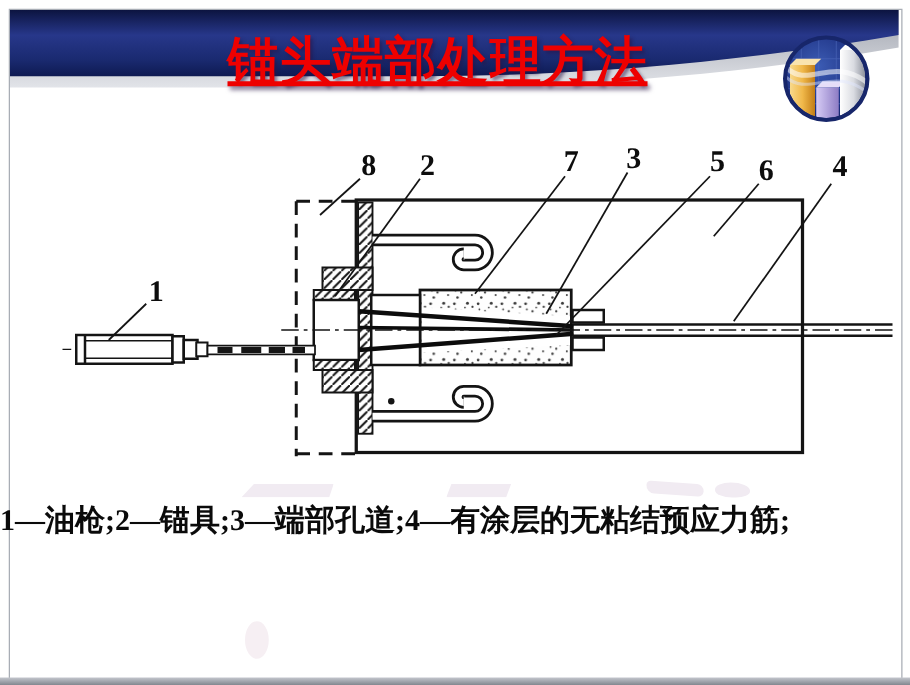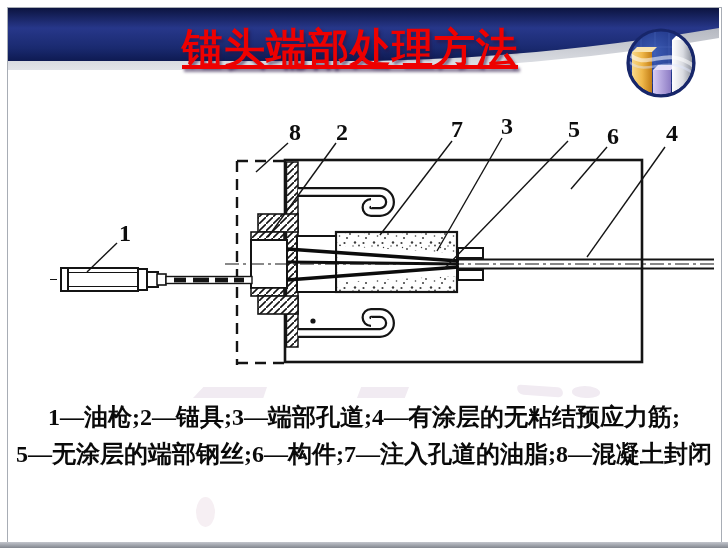--- a/index.html
+++ b/index.html
@@ -20,21 +20,21 @@
   .slide-title{
     position:absolute;left:0;top:21px;width:700px;text-align:center;
     font-weight:bold;font-size:41px;letter-spacing:1px;
     color:#ee0000;
     text-shadow:2px 3px 3px rgba(40,20,70,0.55);
     white-space:nowrap;
     text-decoration:underline;
   }
   .diagram-svg{position:absolute;left:0;top:0;width:728px;height:548px;}
   .caption{
-    position:absolute;left:0;top:399px;width:728px;text-align:center;
+    position:absolute;left:0;top:399px;width:728px;
     font-weight:bold;font-size:24px;line-height:37px;color:#0a0a0a;
     white-space:nowrap;
   }
   .deco{position:absolute;background:#f1ebf2;}
   .deco-1{left:193px;top:387px;width:74px;height:11px;clip-path:polygon(14% 0,100% 0,95% 100%,0 100%);}
   .deco-2{left:357px;top:387px;width:52px;height:11px;clip-path:polygon(8% 0,100% 0,92% 100%,0 100%);}
   .deco-3{left:517px;top:386px;width:46px;height:10px;border-radius:6px 10px 8px 12px;transform:rotate(4deg);}
   .deco-4{left:572px;top:386px;width:28px;height:12px;border-radius:45% 55% 40% 50%;}
   .deco-5{left:196px;top:497px;width:19px;height:30px;border-radius:50%;background:#f6eff3;}
 </style>
@@ -229,16 +229,15 @@
 </svg>
 
 <div class="deco deco-1"></div>
 <div class="deco deco-2"></div>
 <div class="deco deco-3"></div>
 <div class="deco deco-4"></div>
 <div class="deco deco-5"></div>
 
 <div class="caption">
   <div>1—油枪;2—锚具;3—端部孔道;4—有涂层的无粘结预应力筋;</div>
-  <div>5—无涂层的端部钢丝;6—构件;7—注入孔道的油脂;8—混凝土封闭</div>
 </div>
 
 <div class="bottom-bar"></div>
 
 </body></html>

